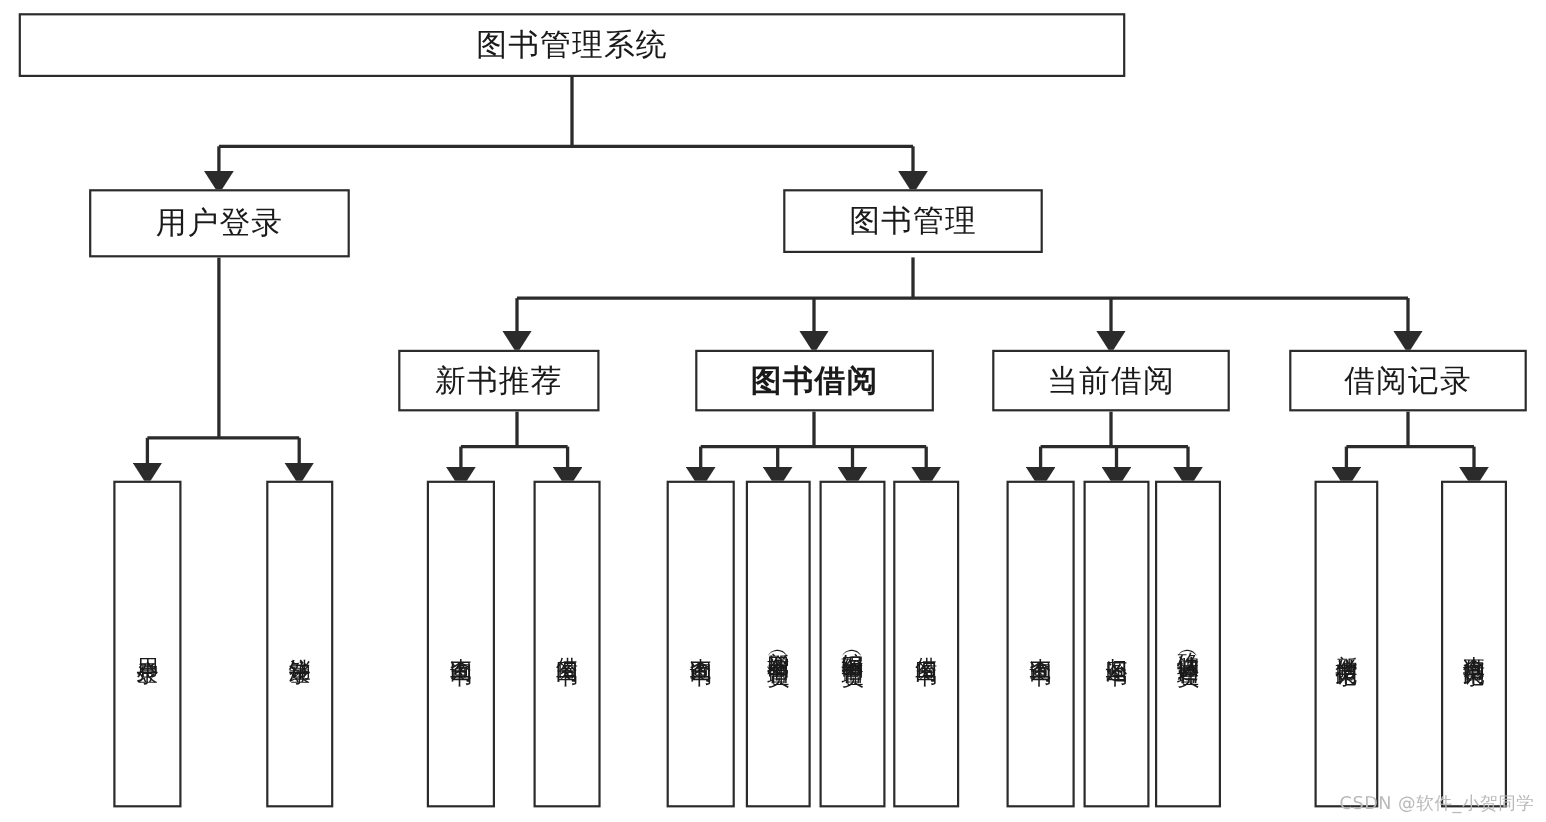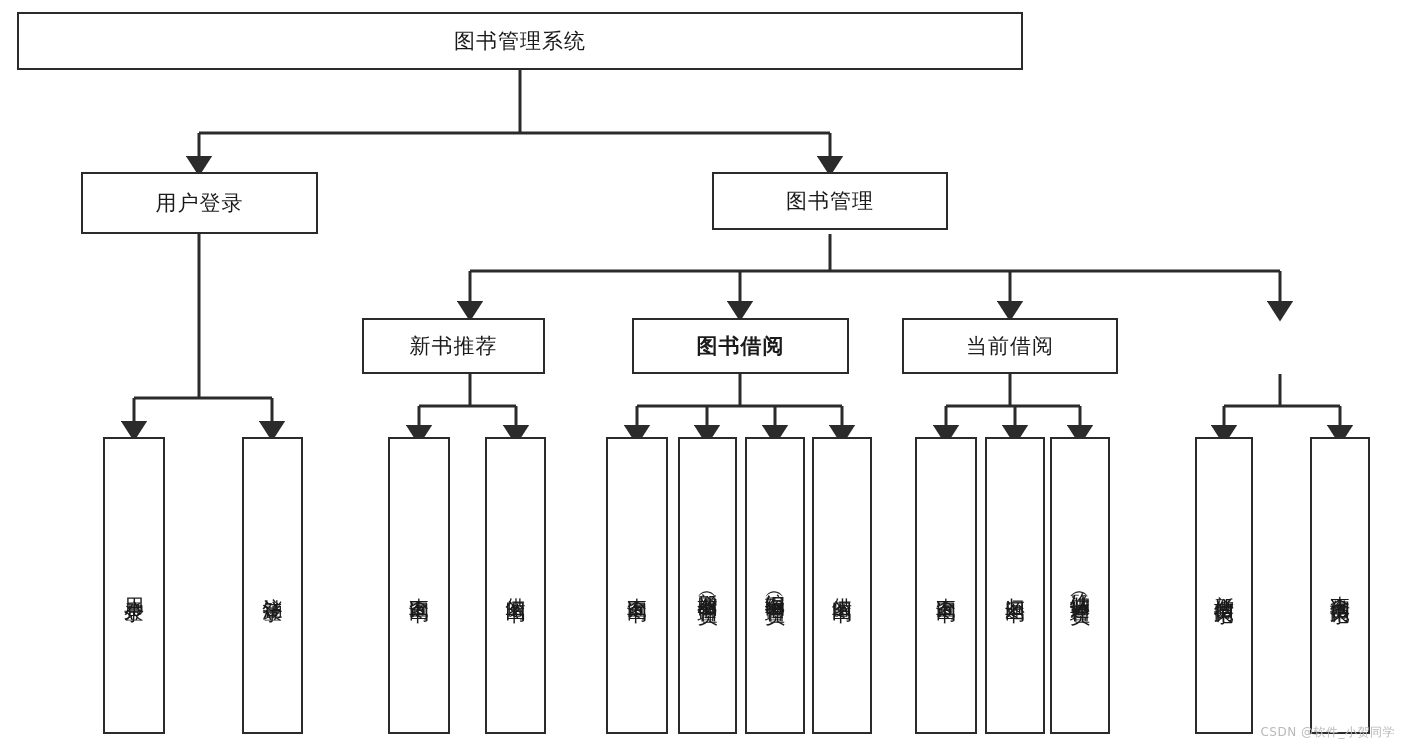--- a/index.html
+++ b/index.html
@@ -31,21 +31,21 @@
     position: absolute;
     box-sizing: border-box;
     background: #ffffff;
     border: 2px solid #2b2b2b;
     display: flex;
     align-items: center;
     justify-content: center;
     color: #1a1a1a;
   }
   .node.horizontal {
-    font-size: 21px;
+    font-size: 28px;
     letter-spacing: 1px;
   }
   .node.vertical {
     writing-mode: vertical-rl;
     text-orientation: upright;
     font-size: 20px;
     letter-spacing: 2px;
     line-height: 1.05;
     padding: 10px 0;
     align-items: center;
@@ -57,21 +57,21 @@
     white-space: pre-line;
   }
   .node.vertical .label {
     writing-mode: vertical-rl;
     text-orientation: upright;
   }
   #watermark {
     position: absolute;
     right: 10px;
     bottom: 6px;
-    font-size: 12px;
+    font-size: 16px;
     color: #b9b9b9;
     letter-spacing: 0.5px;
     white-space: nowrap;
   }
 </style>
 </head>
 <body>
 
 <div id="diagram-root">
 
@@ -138,20 +138,23 @@
 
   <div class="node horizontal" style="left:362px; top:318px; width:183px; height:56px;">
     <span class="label">新书推荐</span>
   </div>
   <div class="node horizontal" style="left:632px; top:318px; width:217px; height:56px;font-weight:bold;">
     <span class="label">图书借阅</span>
   </div>
   <div class="node horizontal" style="left:902px; top:318px; width:216px; height:56px;">
     <span class="label">当前借阅</span>
   </div>
+  <div class="node horizontal" style="left:1172px; top:318px; width:216px; height:56px;">
+    <span class="label">借阅记录</span>
+  </div>
 
   <div class="node vertical" style="left:103px; top:437px; width:62px; height:297px;">
     <span class="label">用户登录</span>
   </div>
   <div class="node vertical" style="left:242px; top:437px; width:61px; height:297px;">
     <span class="label">注销登录</span>
   </div>
 
   <div class="node vertical" style="left:388px; top:437px; width:62px; height:297px;">
     <span class="label">查询图书</span>

